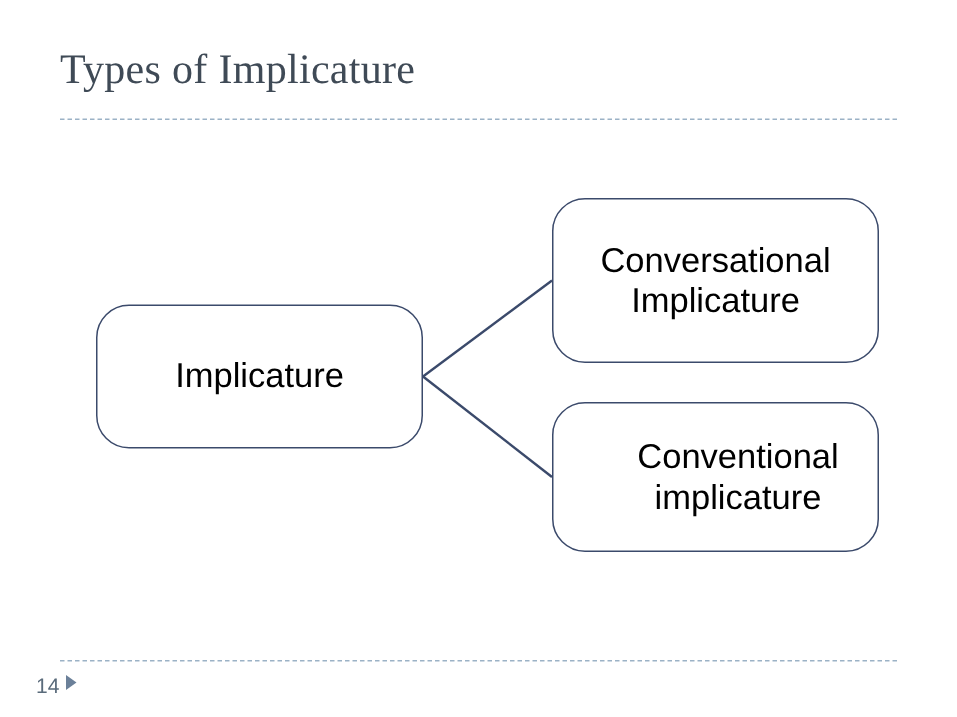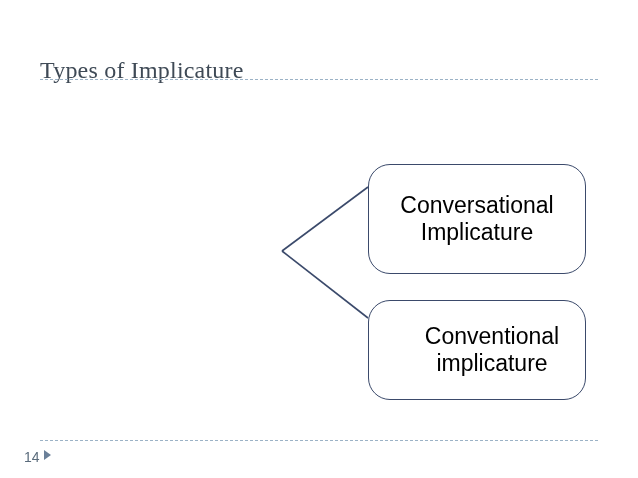--- a/index.html
+++ b/index.html
@@ -16,23 +16,23 @@
   }
   .slide {
     position: relative;
     width: 638px;
     height: 478px;
     background: #ffffff;
   }
   .slide-title {
     position: absolute;
     left: 40px;
-    top: 57px;
+    top: 31px;
     font-family: "Liberation Serif", serif;
-    font-size: 24px;
+    font-size: 28px;
     color: #3f4a56;
     letter-spacing: 0.2px;
     white-space: nowrap;
   }
   .title-rule {
     position: absolute;
     left: 40px;
     top: 79px;
     width: 558px;
     height: 0;
@@ -86,21 +86,20 @@
     border-radius: 22px;
     background: #ffffff;
     display: flex;
     align-items: center;
     justify-content: center;
     text-align: center;
     color: #000000;
     font-size: 23px;
     line-height: 1.18;
     padding: 4px 8px;
-    margin-top: 32px;
   }
   .node-root {
     left: 64px;
     top: 113px;
     width: 218px;
     height: 96px;
   }
   .node-branch-1 {
     left: 368px;
     top: 42px;
@@ -125,20 +124,23 @@
 
   <div class="slide-title">Types of Implicature</div>
   <div class="title-rule"></div>
 
   <div class="diagram">
     <svg class="connector-svg" viewBox="0 0 638 330" xmlns="http://www.w3.org/2000/svg">
       <line x1="282" y1="161" x2="368" y2="97" stroke="#3b4a6b" stroke-width="1.6"></line>
       <line x1="282" y1="161" x2="368" y2="228" stroke="#3b4a6b" stroke-width="1.6"></line>
     </svg>
 
+    <div class="node node-root">
+      <span class="node-text">Implicature</span>
+    </div>
 
     <div class="node node-branch-1">
       <span class="node-text">Conversational Implicature</span>
     </div>
 
     <div class="node node-branch-2">
       <span class="node-text">Conventional implicature</span>
     </div>
   </div>
 

